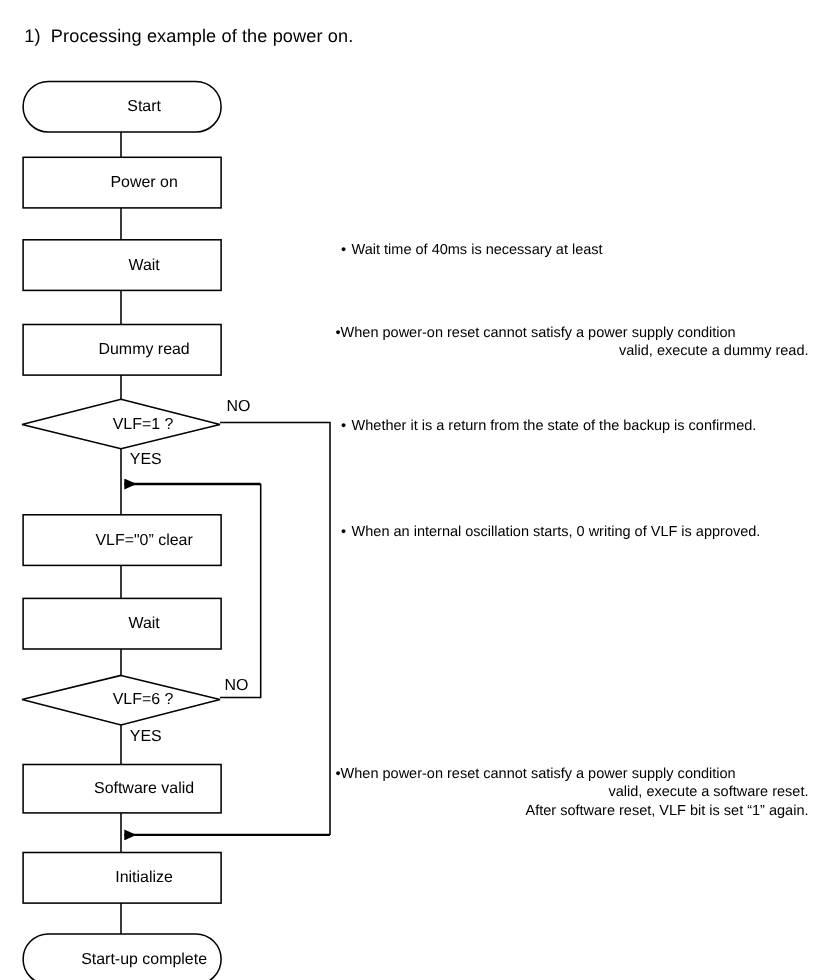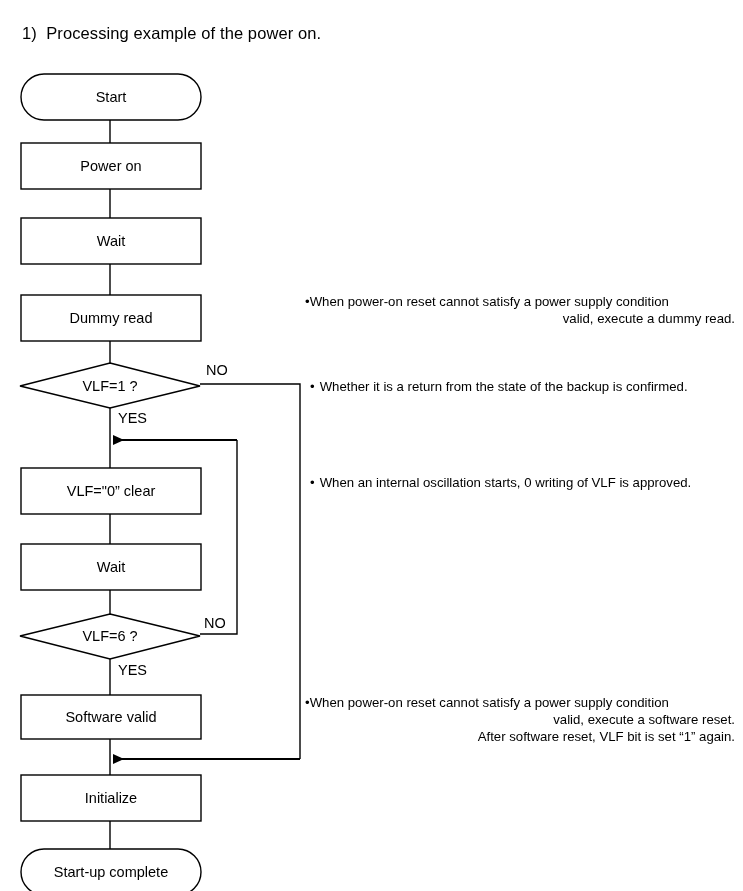--- a/index.html
+++ b/index.html
@@ -42,20 +42,21 @@
   }
 
   
   .node-label {
     position: absolute;
     text-align: center;
     font-size: 14.5px;
     line-height: 1;
     white-space: pre;
     color: #000;
+    margin-left: 20px;
   }
 
   
   .branch-label {
     position: absolute;
     font-size: 14.5px;
     white-space: pre;
     color: #000;
   }
 
@@ -170,20 +171,25 @@
   <div class="node-label" style="left:21px; top:849px; width:180px;">Start-up complete</div>
 
   <div class="branch-label" style="left:206px; top:346px;">NO</div>
 
   <div class="branch-label" style="left:118px; top:394px;">YES</div>
 
   <div class="branch-label" style="left:204px; top:599px;">NO</div>
 
   <div class="branch-label" style="left:118px; top:646px;">YES</div>
 
+  <div class="annotation" style="left:310px; top:203px; width:425px;">
+    <span class="bullet-row ann-spaced">
+      <span class="bullet-glyph">•</span><span>Wait time of 40ms is necessary at least</span>
+    </span>
+  </div>
 
   <div class="annotation" style="left:305px; top:278px; width:430px;">
     <span class="bullet-row ann-tight">
       <span class="bullet-glyph">•</span><span>When power-on reset cannot satisfy a power supply condition</span>
       <span class="ann-cont">valid, execute a dummy read.</span>
     </span>
   </div>
 
   <div class="annotation" style="left:310px; top:363px; width:425px;">
     <span class="bullet-row ann-spaced">

